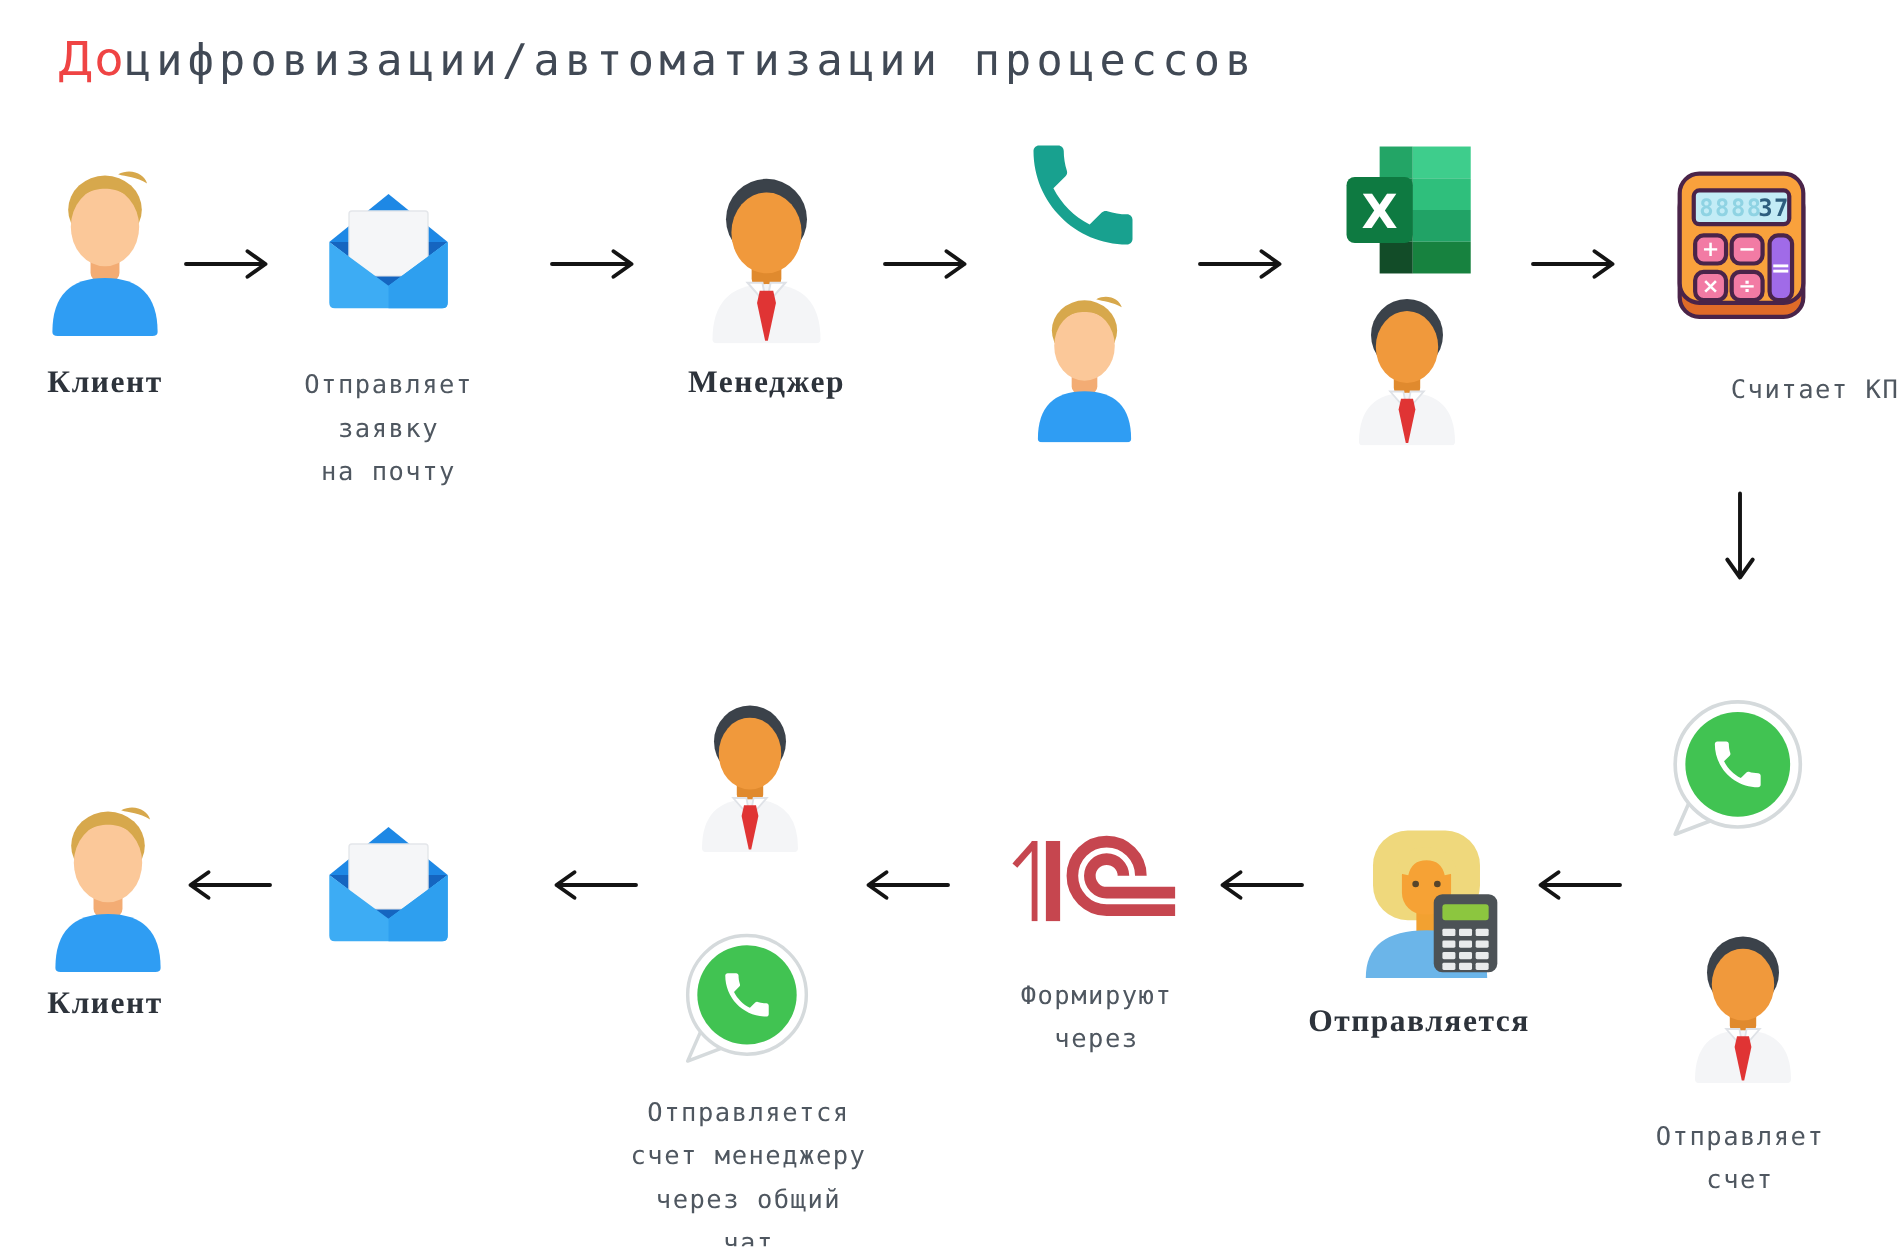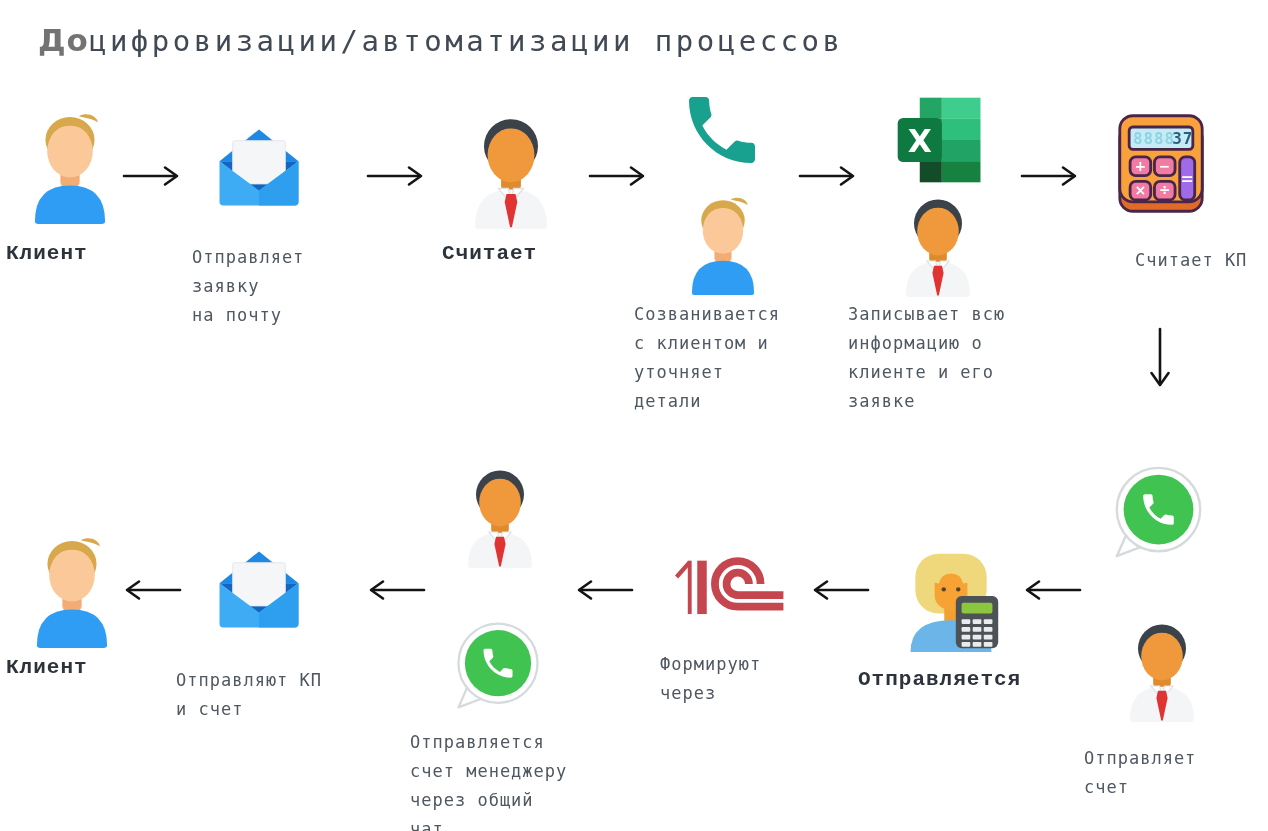--- a/index.html
+++ b/index.html
@@ -1,25 +1,25 @@
 <!DOCTYPE html>
 <html><head>
 <meta charset="utf-8">
 <style>
   html,body{margin:0;padding:0;background:#ffffff;}
   .canvas{position:relative;width:1268px;height:831px;background:#ffffff;overflow:hidden;
           font-family:"DejaVu Sans",sans-serif;}
   .abs{position:absolute;}
   svg.icon{display:block;width:100%;height:100%;}
   .lbl-mono{font-family:"DejaVu Sans Mono",monospace;font-size:17px;line-height:29px;
-            letter-spacing:1px;color:#4F5760;white-space:pre-line;}
-  .lbl-bold{font-family:Liberation Mono, monospace;font-weight:bold;font-size:21px;
-            letter-spacing:1px;color:#2D333B;white-space:pre-line;}
+            letter-spacing:1px;color:#4F5760;text-align:center;white-space:pre-line;}
+  .lbl-bold{font-family:Liberation Serif, serif;font-weight:bold;font-size:21px;
+            letter-spacing:1px;color:#2D333B;text-align:center;white-space:pre-line;}
   .title{position:absolute;left:38px;top:22px;white-space:nowrap;}
-  .t-bold{font-weight:bold;font-size:31px;color:#737373;letter-spacing:1px;
+  .t-bold{font-weight:normal;font-size:31px;color:#ef4444;letter-spacing:1px;
           font-family:"DejaVu Sans",sans-serif;margin-top:24px;}
   .t-rest{font-family:"DejaVu Sans Mono",monospace;font-size:29px;color:#414955;
           letter-spacing:3.5px;margin-left:0;}
   .sprite{position:absolute;width:0;height:0;overflow:hidden;}
 </style>
 </head>
 <body>
 
 <svg class="sprite" aria-hidden="true">
   <defs>
@@ -175,51 +175,43 @@
 заявку
 на почту</div>
 
   <svg class="icon abs" style="left:366px;top:164px;width:62px;height:24px">
       <use href="#sym-arrow-right"></use>
     </svg>
 
   <svg class="icon abs" style="left:466px;top:112px;width:90px;height:117px">
       <use href="#sym-person-manager"></use>
     </svg>
-  <div class="lbl-bold abs" style="left:442px;top:242px;width:138px">Считает</div>
+  <div class="lbl-bold abs" style="left:442px;top:242px;width:138px">Менеджер</div>
 
   <svg class="icon abs" style="left:588px;top:164px;width:62px;height:24px">
       <use href="#sym-arrow-right"></use>
     </svg>
 
   <svg class="icon abs" style="left:678px;top:86px;width:88px;height:88px">
       <use href="#sym-phone"></use>
     </svg>
   <svg class="icon abs" style="left:684px;top:194px;width:78px;height:101px">
       <use href="#sym-person-client"></use>
     </svg>
-  <div class="lbl-mono abs" style="left:634px;top:300px;width:178px">Созванивается
-с клиентом и
-уточняет
-детали</div>
 
   <svg class="icon abs" style="left:798px;top:164px;width:62px;height:24px">
       <use href="#sym-arrow-right"></use>
     </svg>
 
   <svg class="icon abs" style="left:894px;top:94px;width:92px;height:92px">
       <use href="#sym-excel"></use>
     </svg>
   <svg class="icon abs" style="left:898px;top:193px;width:80px;height:104px">
       <use href="#sym-person-manager"></use>
     </svg>
-  <div class="lbl-mono abs" style="left:848px;top:300px;width:180px">Записывает всю
-информацию о
-клиенте и его
-заявке</div>
 
   <svg class="icon abs" style="left:1020px;top:164px;width:62px;height:24px">
       <use href="#sym-arrow-right"></use>
     </svg>
 
   <svg class="icon abs" style="left:1114px;top:112px;width:94px;height:103px">
       <use href="#sym-calculator"></use>
     </svg>
   <div class="lbl-mono abs" style="left:1135px;top:246px;width:150px">Считает КП</div>
 
@@ -270,22 +262,20 @@
 через общий
 чат</div>
 
   <svg class="icon abs" style="left:364px;top:578px;width:62px;height:24px">
       <use href="#sym-arrow-left"></use>
     </svg>
 
   <svg class="icon abs" style="left:212px;top:542px;width:94px;height:94px">
       <use href="#sym-envelope"></use>
     </svg>
-  <div class="lbl-mono abs" style="left:176px;top:666px;width:172px">Отправляют КП
-и счет</div>
 
   <svg class="icon abs" style="left:120px;top:578px;width:62px;height:24px">
       <use href="#sym-arrow-left"></use>
     </svg>
 
   <svg class="icon abs" style="left:28px;top:534px;width:88px;height:114px">
       <use href="#sym-person-client"></use>
     </svg>
   <div class="lbl-bold abs" style="left:6px;top:656px;width:128px">Клиент</div>
 

